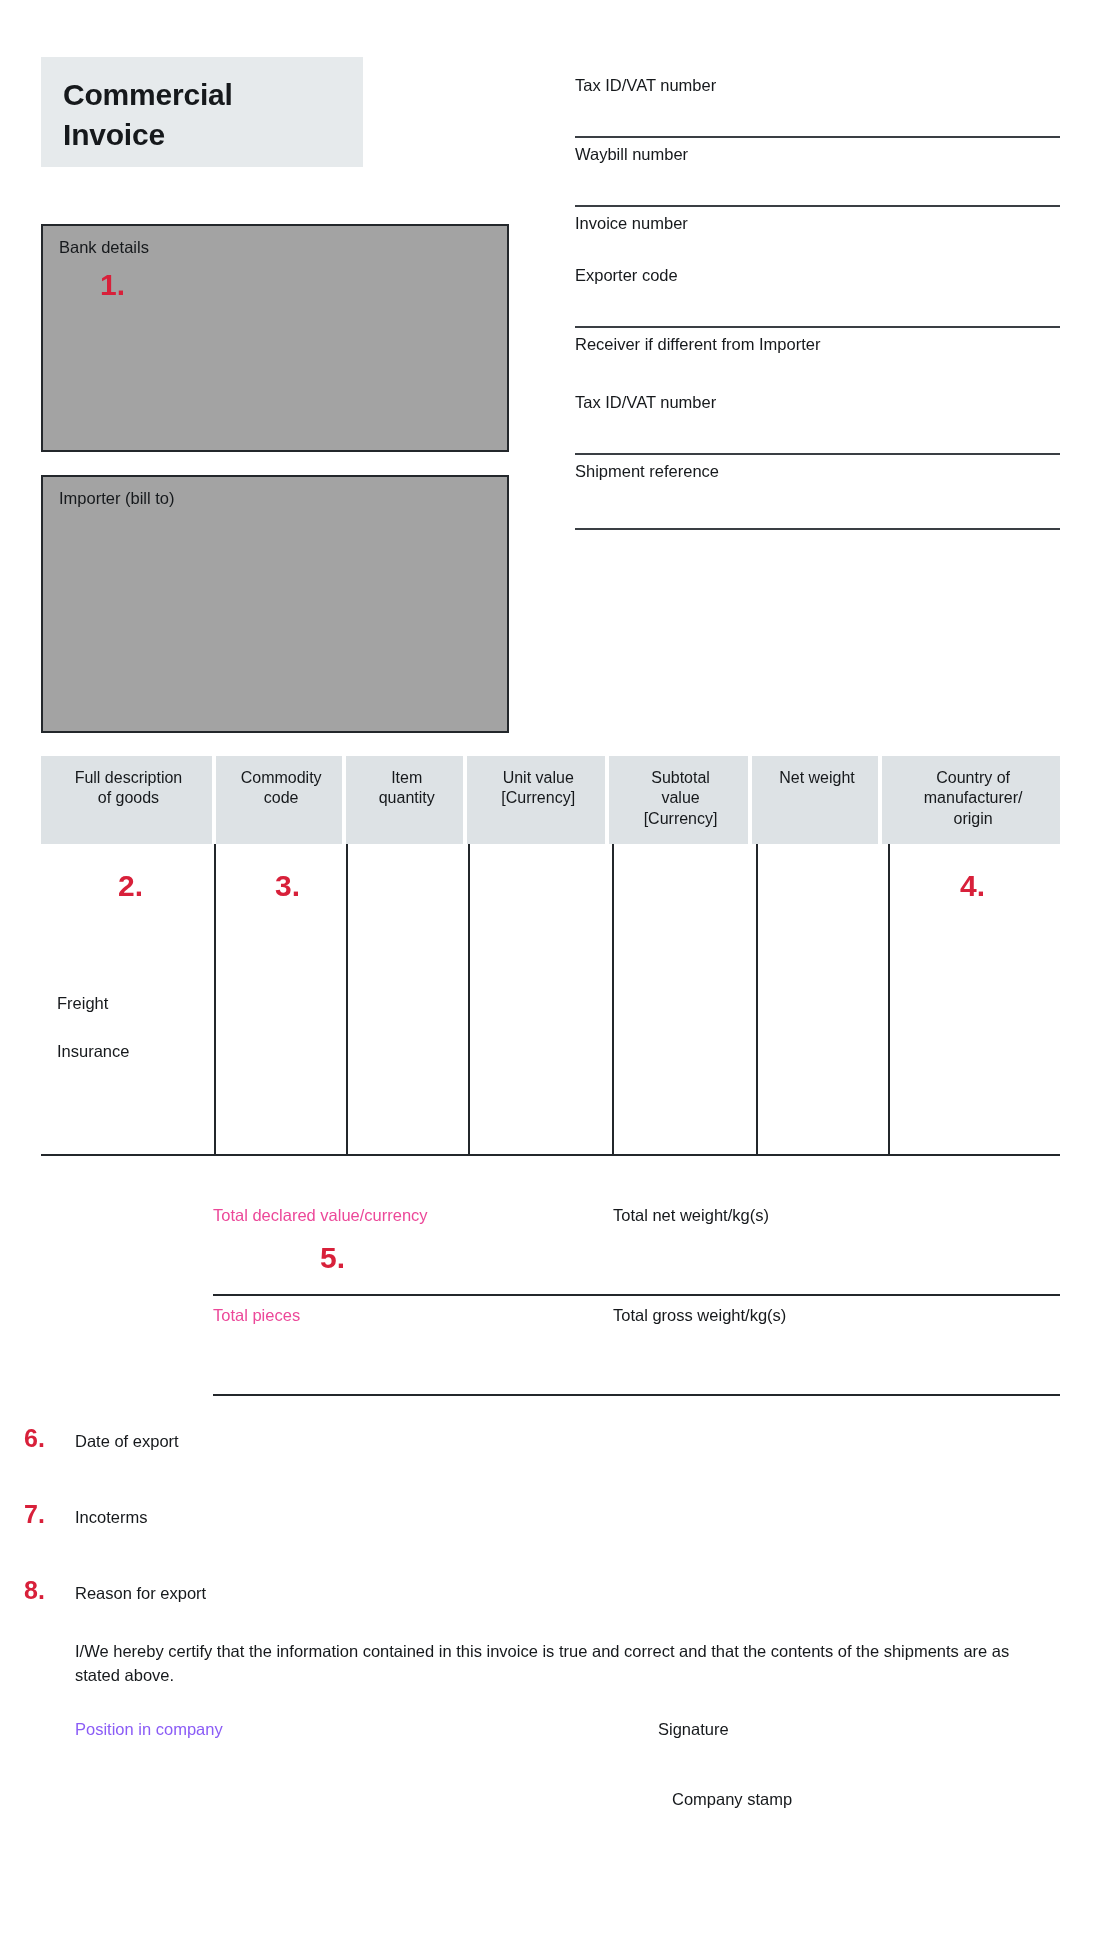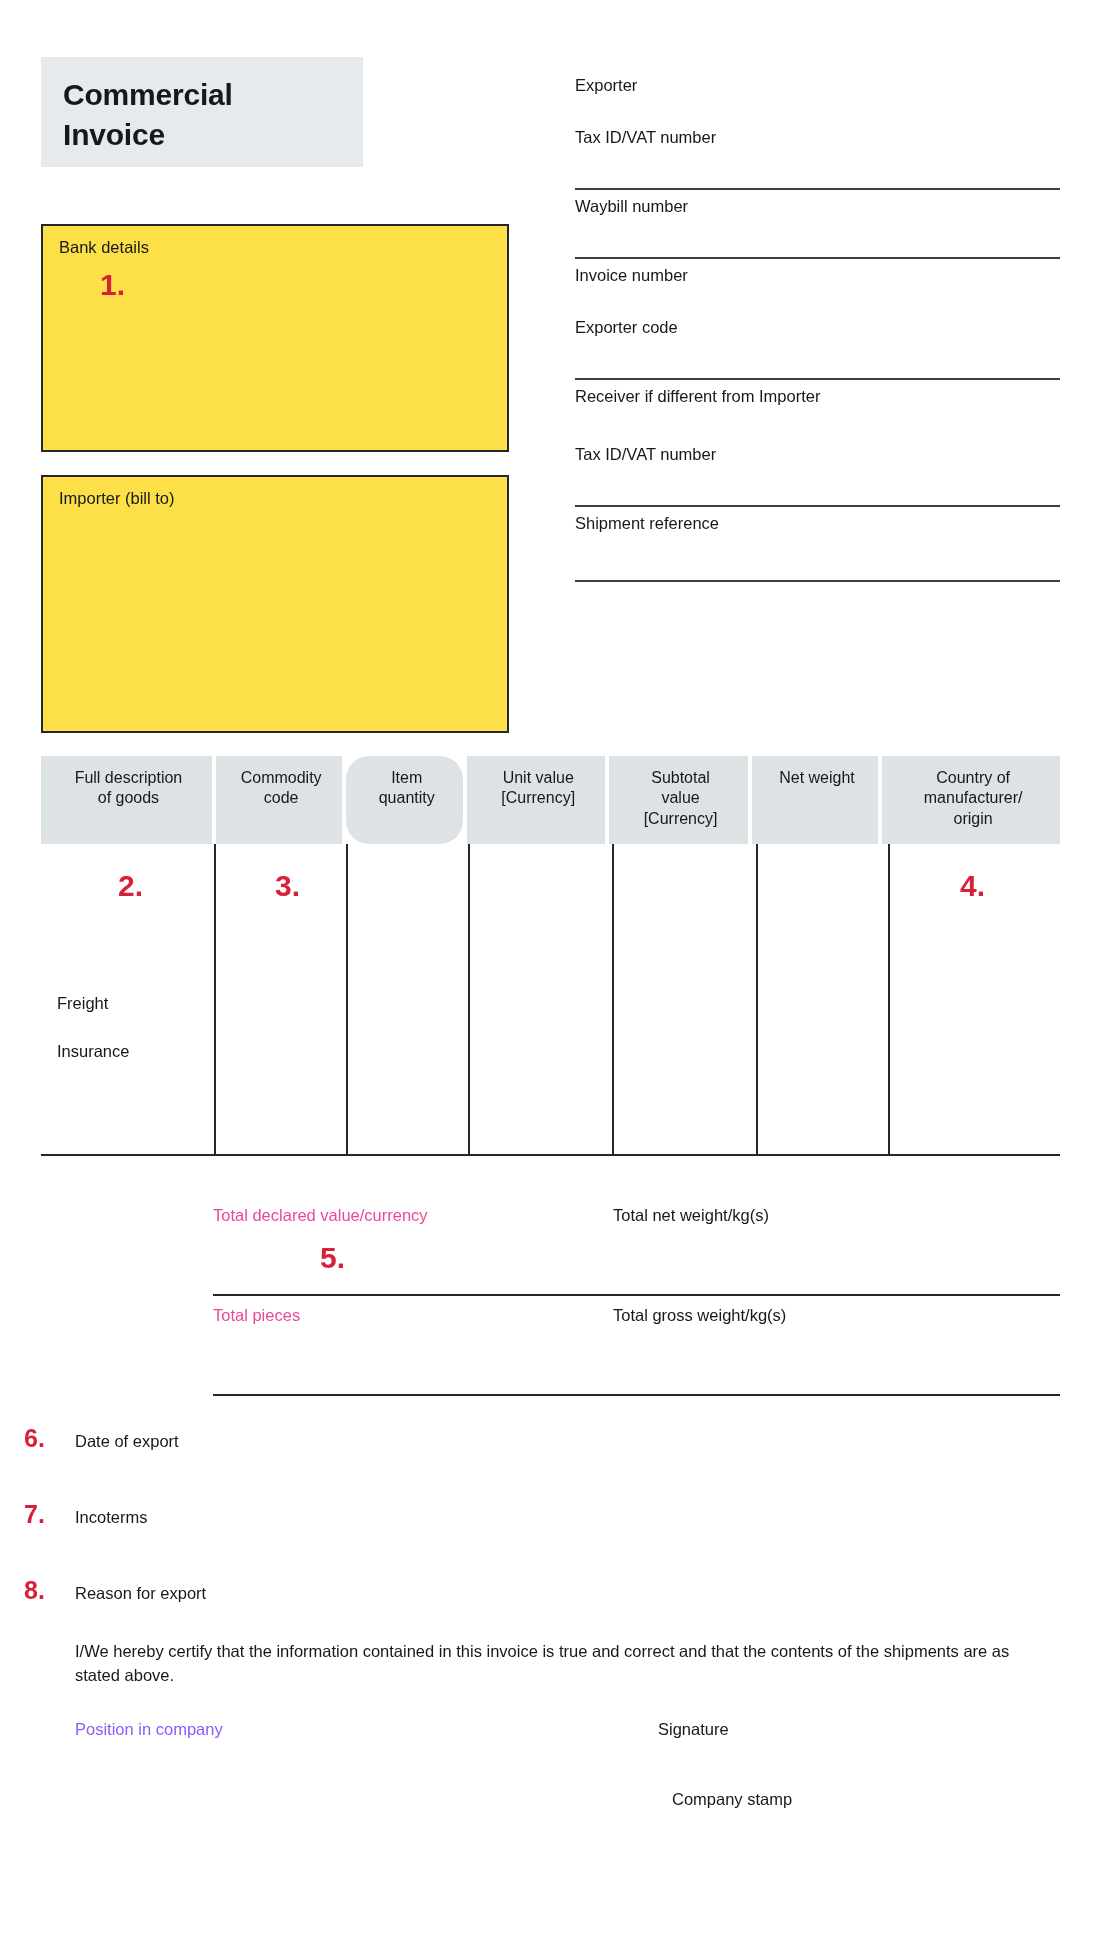--- a/index.html
+++ b/index.html
@@ -30,21 +30,21 @@
     line-height: 1.33;
     letter-spacing: -0.2px;
     color: #16191c;
     white-space: pre-line;
   }
 
   
   .outline-box {
     position: absolute;
     border: 2.2px solid #23272b;
-    background: #fde047;
+    background: #a3a3a3;
   }
   .box-bank { left: 41px; top: 224px; width: 468px; height: 228px; }
   .box-importer { left: 41px; top: 475px; width: 468px; height: 258px; }
   .box-label {
     position: absolute;
     left: 16px; top: 12px;
     font-size: 16.5px;
     color: #16191c;
     line-height: 1.2;
   }
@@ -115,21 +115,21 @@
     left: 16px;
     font-size: 16.5px;
     color: #16191c;
   }
   .bl-freight { top: 150px; }
   .bl-insurance { top: 198px; }
 
   
   .c0 { width: 173px; }
   .c1 { width: 128px; }
-  .c2 { width: 118px; border-radius: 23px; }
+  .c2 { width: 118px; }
   .c3 { width: 140px; }
   .c4 { width: 140px; }
   .c5 { width: 128px; }
   .c6 { width: 180px; }
 
   
   .totals {
     position: absolute;
     left: 213px; top: 1196px;
     width: 847px;
@@ -202,21 +202,20 @@
   </div>
   <div class="red-num rn-1">1.</div>
 
   <div class="outline-box box-importer">
     <div class="box-label">Importer (bill to)</div>
   </div>
 
   <div class="right-col">
 
     <div class="field-group">
-      <div class="field-line">Exporter</div>
       <div class="field-line">Tax ID/VAT number</div>
       <div class="rule"></div>
     </div>
 
     <div class="field-group">
       <div class="field-line">Waybill number</div>
       <div class="rule"></div>
     </div>
 
     <div class="field-group">

